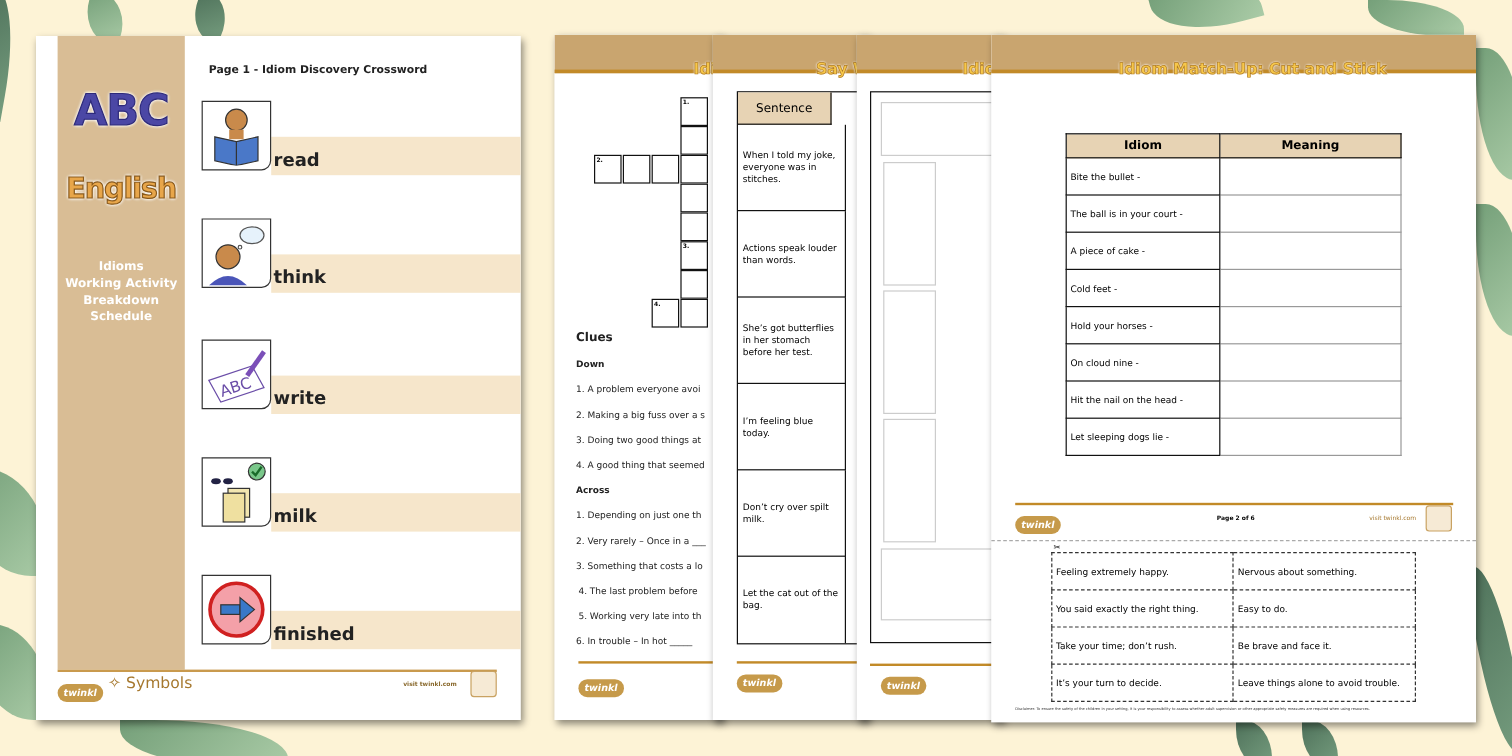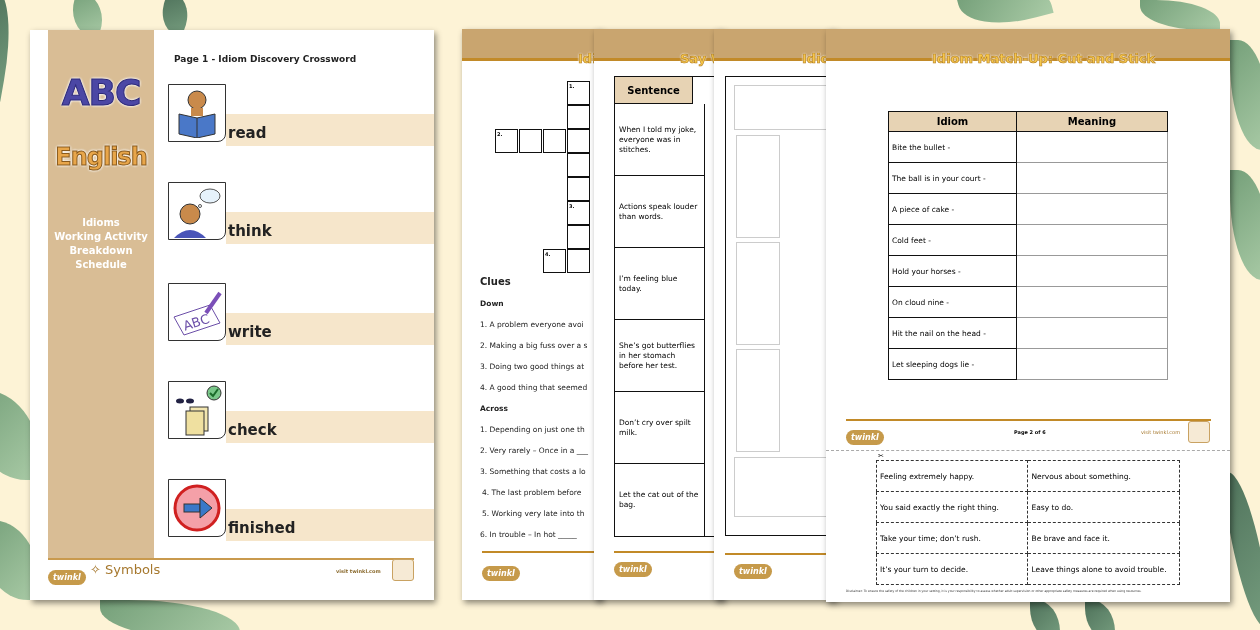--- a/index.html
+++ b/index.html
@@ -40,21 +40,21 @@
   #p4 { left: 714px; top: 29px; width: 122px; height: 571px; }
   #p5 { left: 826px; top: 29px; width: 404px; height: 573px; }
 
   .cw { position: absolute; border: 1px solid #111; background: #fff; width: 23px; height: 24px; font-size: 5px; padding: 1px; font-weight: bold; }
   .clues { position: absolute; left: 18px; font-size: 7.5px; color: #222; white-space: nowrap; }
   .clues.h { font-weight: bold; }
   .foot-line { position: absolute; height: 2px; background: #c28a28; }
 
   
   #p3 .tbl { position: absolute; left: 20px; top: 47px; width: 140px; border: 1.5px solid #111; }
-  #p3 .th { height: 27px; background: #e7d3b4; border-bottom: 1.5px solid #111; font-size: 10px; font-weight: bold; text-align: center; line-height: 27px; width: 78px; border-right: 1px solid #111; }
+  #p3 .th { height: 27px; background: #e7d3b4; border-bottom: 1.5px solid #111; font-size: 10px; font-weight: normal; text-align: center; line-height: 27px; width: 78px; border-right: 1px solid #111; }
   #p3 .tr { height: 72px; border-bottom: 1px solid #111; font-size: 7.5px; padding: 0 4px; display: flex; align-items: center; width: 90px; border-right: 1px solid #111; line-height: 10px; }
 
   
   #p5 .mt { position: absolute; left: 62px; top: 82px; width: 280px; border-collapse: collapse; padding-left: 40px; }
   #p5 .mt th { background: #e7d3b4; border: 1.5px solid #111; height: 20px; font-size: 10px; }
   #p5 .mt td { border: 1px solid #999; height: 31px; font-size: 7.5px; padding-left: 3px; }
   #p5 .mt td.i { border-left: 1.5px solid #111; border-right: 1.5px solid #111; border-bottom: 1.5px solid #111; width: 128px; }
   #p5 .cut { position: absolute; left: 50px; top: 431px; width: 304px; border: 1px dashed #333; border-collapse: collapse; padding-left: 32px; }
   #p5 .cut td { border: 1px dashed #333; height: 31px; font-size: 7.5px; padding-left: 3px; width: 152px; }
   #p5 .dots { position: absolute; left: 0; top: 421px; width: 100%; border-top: 1px dashed #aaa; }
@@ -134,21 +134,21 @@
     <div class="sym">
       <svg width="54" height="54" viewBox="0 0 54 54">
           <circle cx="44" cy="10" r="7" fill="#7ac78a" stroke="#333"></circle>
           <path d="M40 10 L43 13 L48 6" stroke="#1a6b2a" stroke-width="2" fill="none"></path>
           <ellipse cx="10" cy="18" rx="4" ry="2.5" fill="#224"></ellipse>
           <ellipse cx="20" cy="18" rx="4" ry="2.5" fill="#224"></ellipse>
           <rect x="20" y="24" width="18" height="24" fill="#f2e6b0" stroke="#333"></rect>
           <rect x="16" y="28" width="18" height="24" fill="#efe0a0" stroke="#333"></rect>
         </svg>
     </div>
-    <div class="lbl">check</div>
+    <div class="lbl">milk</div>
   </div>
   <div class="row" style="top:449px;">
     <div class="band"></div>
     <div class="sym">
       <svg width="50" height="50" viewBox="0 0 50 50">
           <circle cx="25" cy="25" r="22" fill="#f4a0a8" stroke="#d02020" stroke-width="3"></circle>
           <rect x="12" y="21" width="16" height="8" fill="#3a78c8" stroke="#333"></rect>
           <path d="M28 15 L40 25 L28 35Z" fill="#3a78c8" stroke="#333"></path>
         </svg>
     </div>
@@ -196,22 +196,22 @@
   <div style="position:absolute;left:20px;top:532px;"><span class="twinkl">twinkl</span></div>
 </div>
 
 <div class="page" id="p3">
   <div class="hdr"></div>
   <div class="htitle" style="left:86px;">Say W</div>
   <div class="tbl">
     <div class="th">Sentence</div>
     <div class="tr">When I told my joke, everyone was in stitches.</div>
     <div class="tr">Actions speak louder than words.</div>
+    <div class="tr">She’s got butterflies in her stomach before her test.</div>
     <div class="tr">I’m feeling blue today.</div>
-    <div class="tr">She’s got butterflies in her stomach before her test.</div>
     <div class="tr">Don’t cry over spilt milk.</div>
     <div class="tr" style="border-bottom:none;">Let the cat out of the bag.</div>
   </div>
   <div class="foot-line" style="left:20px;top:522px;width:110px;"></div>
   <div style="position:absolute;left:20px;top:528px;"><span class="twinkl">twinkl</span></div>
 </div>
 
 <div class="page" id="p4">
   <div class="hdr"></div>
   <div class="htitle" style="left:88px;">Idio</div>

